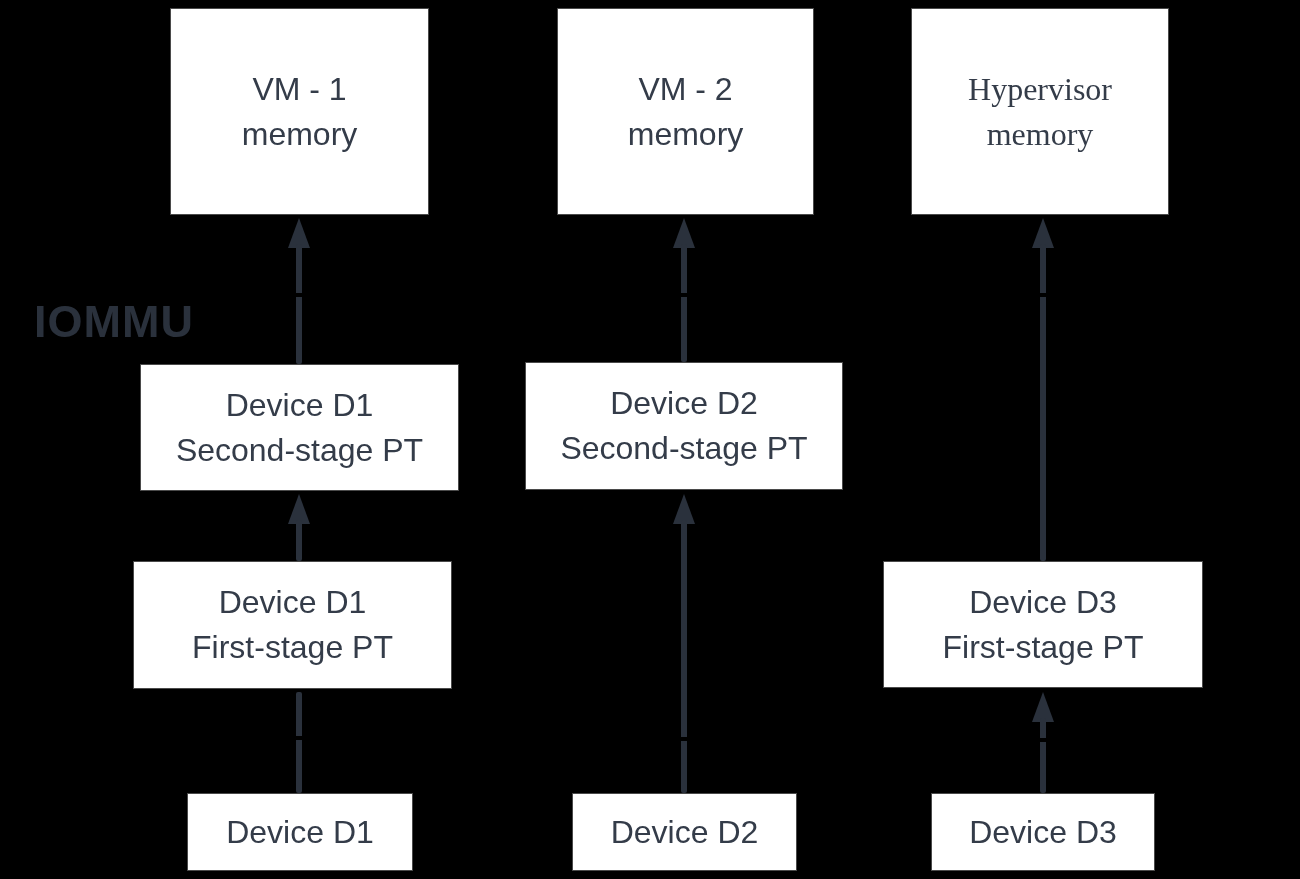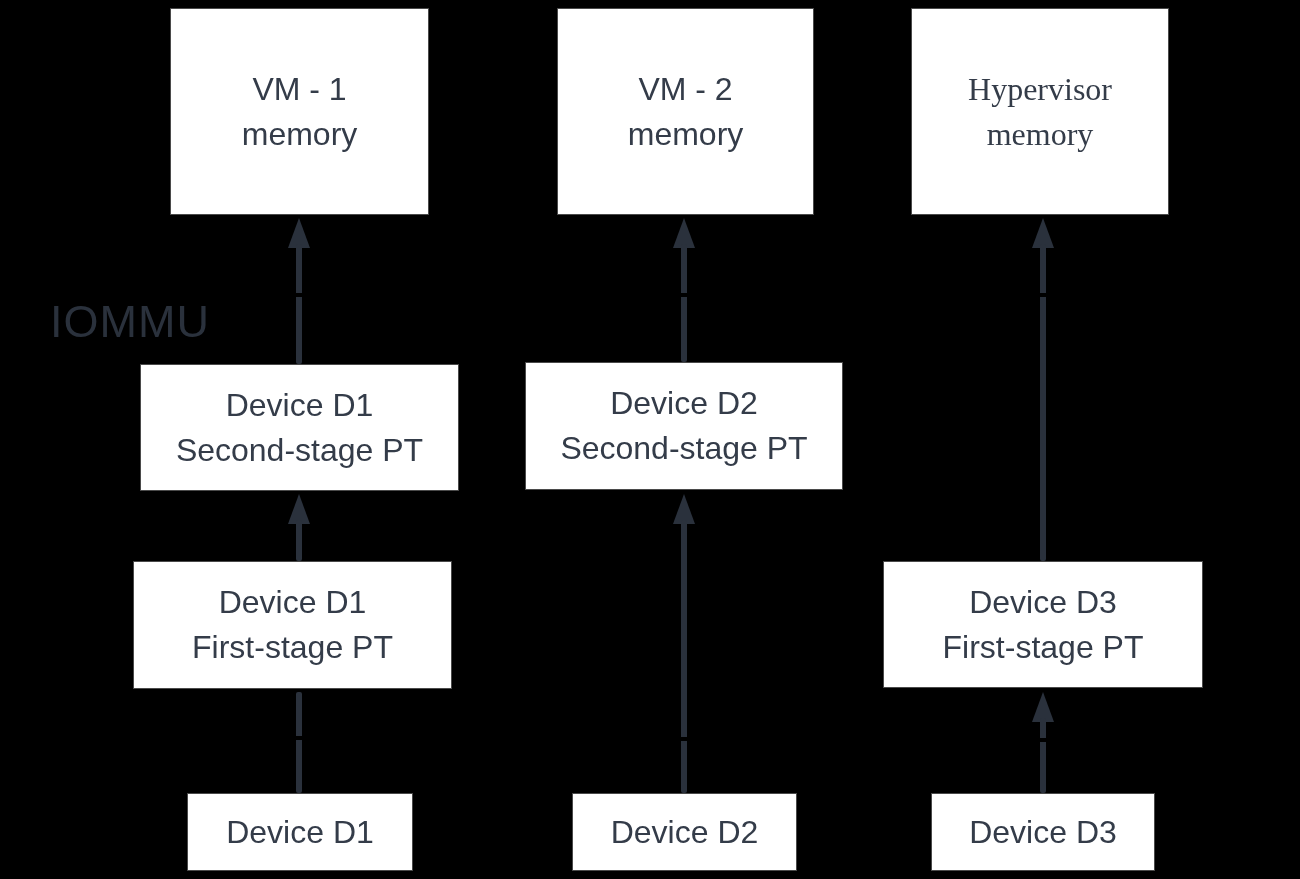--- a/index.html
+++ b/index.html
@@ -27,24 +27,24 @@
     align-items:center;justify-content:center;
     text-align:center;
     color:var(--text);
     font-size:32px;
     line-height:1.40;
   }
   .node div:empty{display:none;}
   
   .iommu-label{
     position:absolute;
-    left:50px;top:296px;
+    left:34px;top:296px;
     color:var(--line);
     font-size:45px;
-    font-weight:normal;
+    font-weight:bold;
     letter-spacing:1px;
   }
   
   .connector{position:absolute;width:22px;}
   .connector .head{
     position:absolute;top:0;left:0;
     width:0;height:0;
     border-left:11px solid transparent;
     border-right:11px solid transparent;
     border-bottom:30px solid var(--line);

